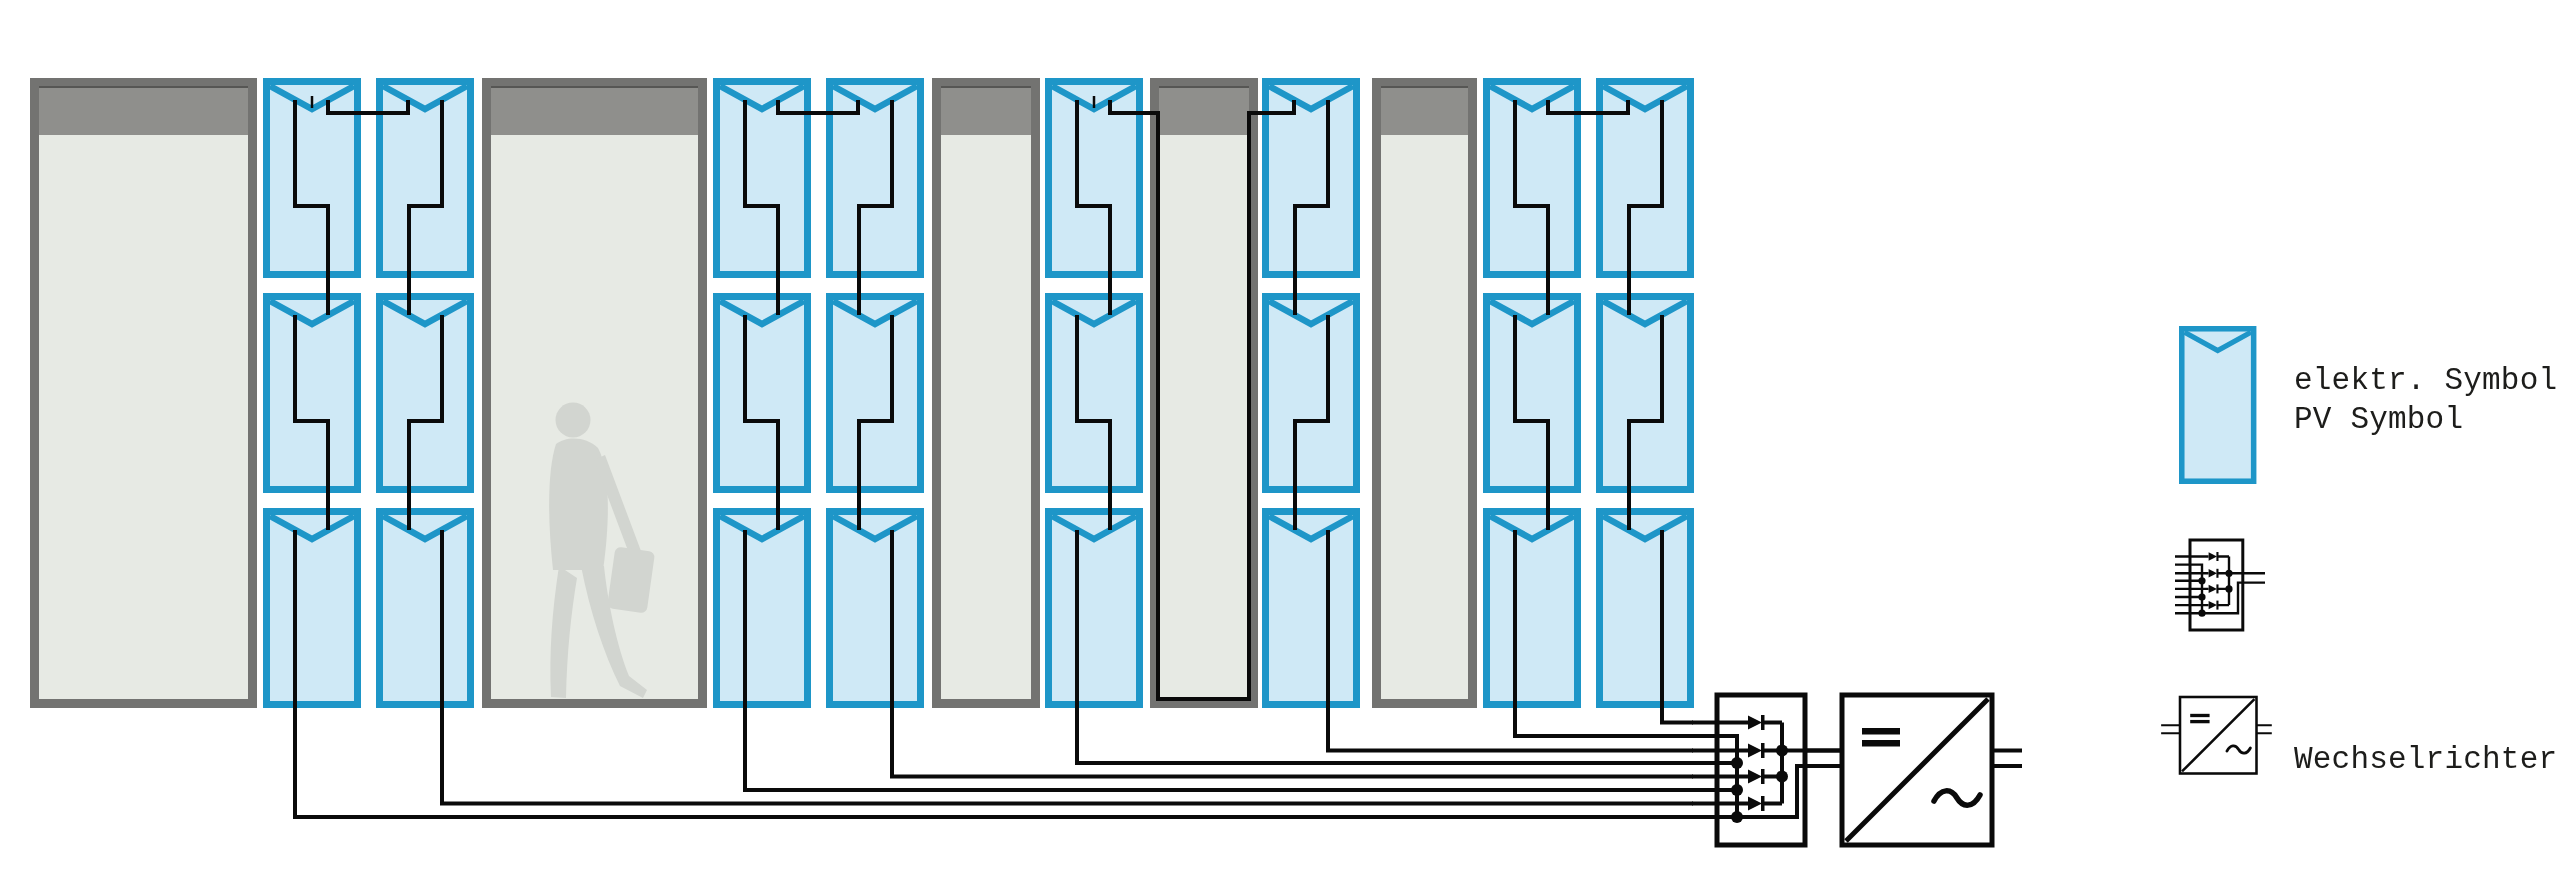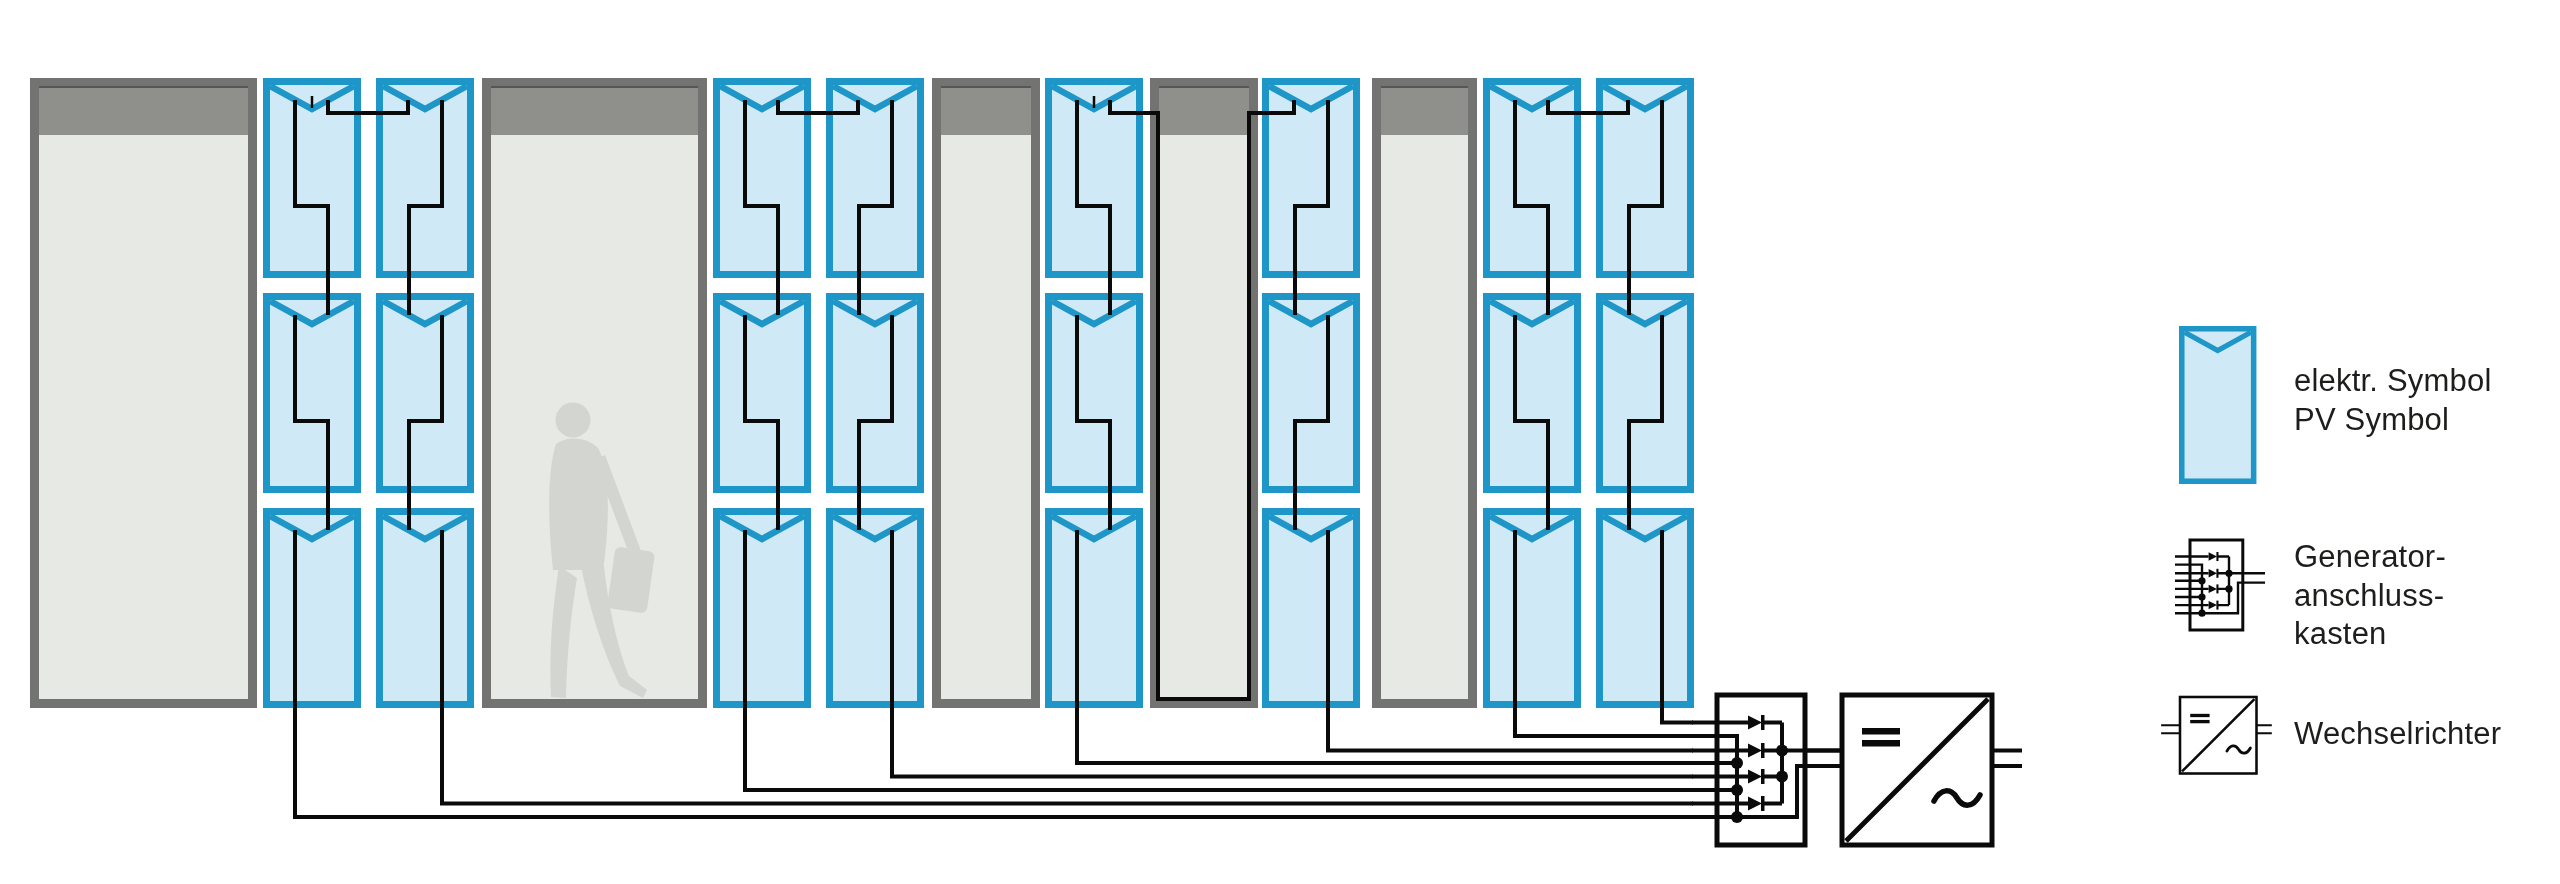--- a/index.html
+++ b/index.html
@@ -1,17 +1,17 @@
 <!DOCTYPE html>
 <html><head>
 <meta charset="utf-8">
 <style>
   html,body{margin:0;padding:0;background:#ffffff;}
   .stage{position:relative;width:2560px;height:884px;background:#ffffff;overflow:hidden;
-         font-family:Liberation Sans, sans-serif;}
+         font-family:Liberation Mono, monospace;}
   #scene{position:absolute;left:0;top:0;}
   .legend{position:absolute;left:0;top:0;width:2560px;height:884px;pointer-events:none;}
   .legend-label{position:absolute;font-size:31px;line-height:38.5px;font-weight:400;
                 letter-spacing:0.2px;white-space:nowrap;}
 </style>
 </head>
 <body>
 
 <div class="stage">
   <svg id="scene" width="2560" height="884" viewBox="0 0 2560 884" xmlns="http://www.w3.org/2000/svg">
@@ -157,22 +157,17 @@
       <use href="#sym-module" transform="translate(2179,326) scale(0.79)" xlink:href="#sym-module"></use>
       <use href="#sym-gak" transform="translate(2190,540) scale(0.6)" xlink:href="#sym-gak"></use>
       <use href="#sym-inv" transform="translate(2180,697) scale(0.51)" xlink:href="#sym-inv"></use>
     </svg>
 
   <div class="legend" style="color: rgb(29, 29, 27);">
     <div class="legend-label" style="left:2294px;top:362px">
       <div>elektr. Symbol</div>
       <div>PV Symbol</div>
     </div>
-    <div class="legend-label" style="left:2294px;top:538px">
-      <div>Generator-</div>
-      <div>anschluss-</div>
-      <div>kasten</div>
-    </div>
-    <div class="legend-label" style="left:2294px;top:715px">
+    <div class="legend-label" style="left:2294px;top:741px">
       <div>Wechselrichter</div>
     </div>
   </div>
 </div>
 
 </body></html>

